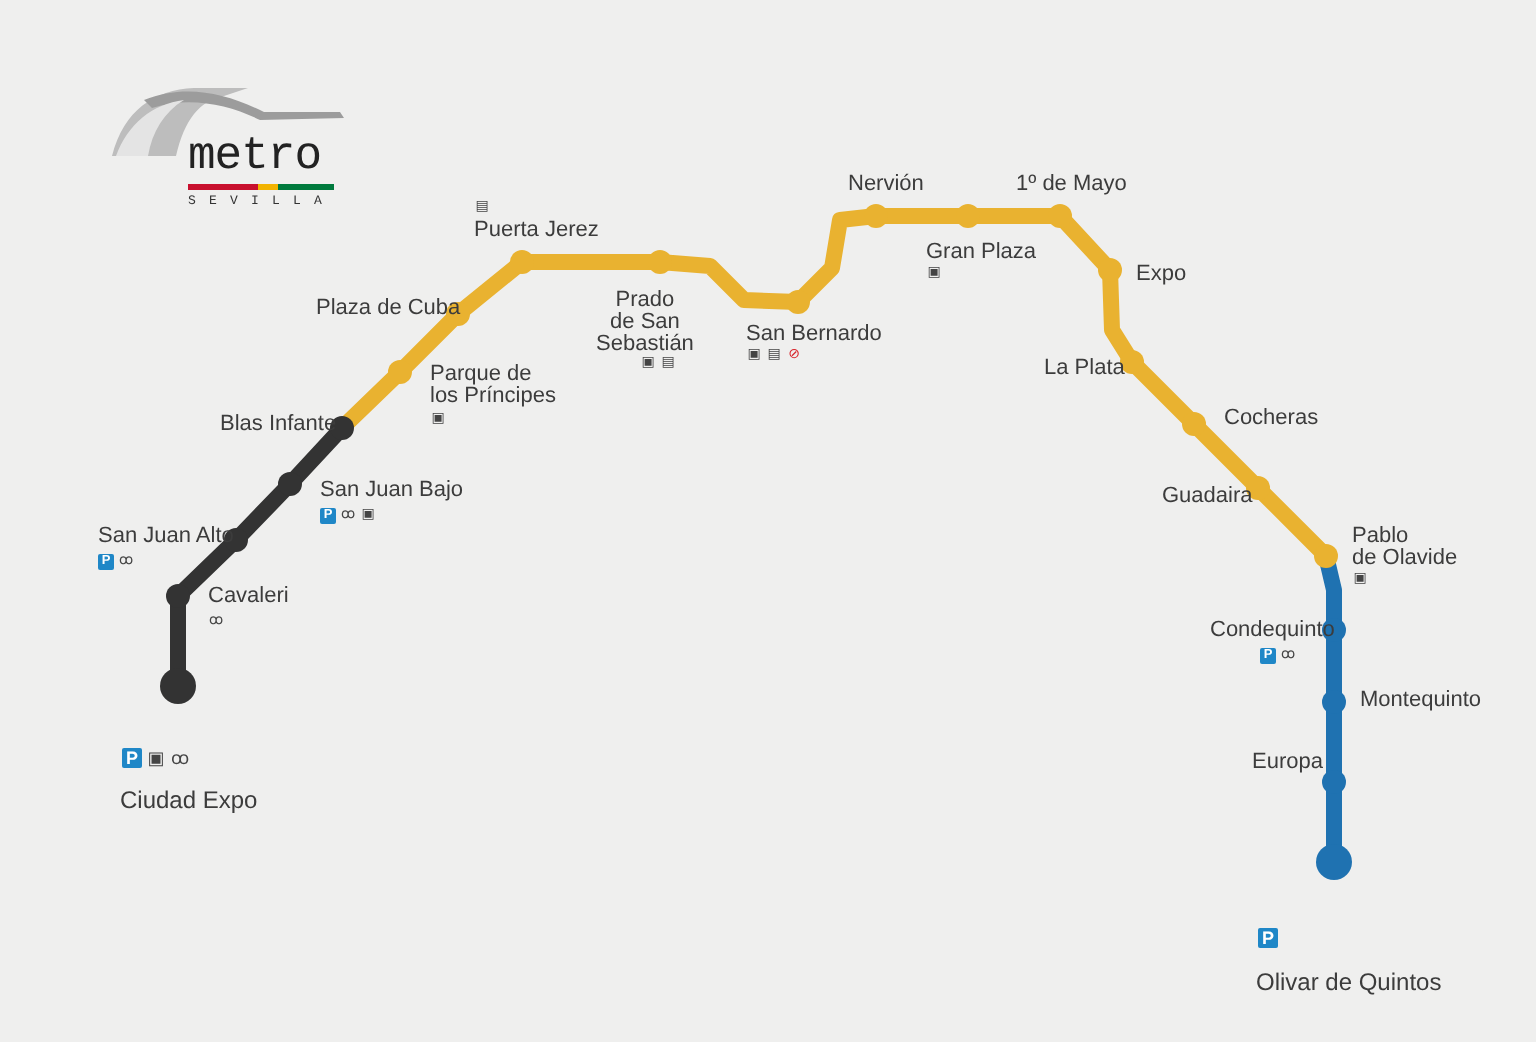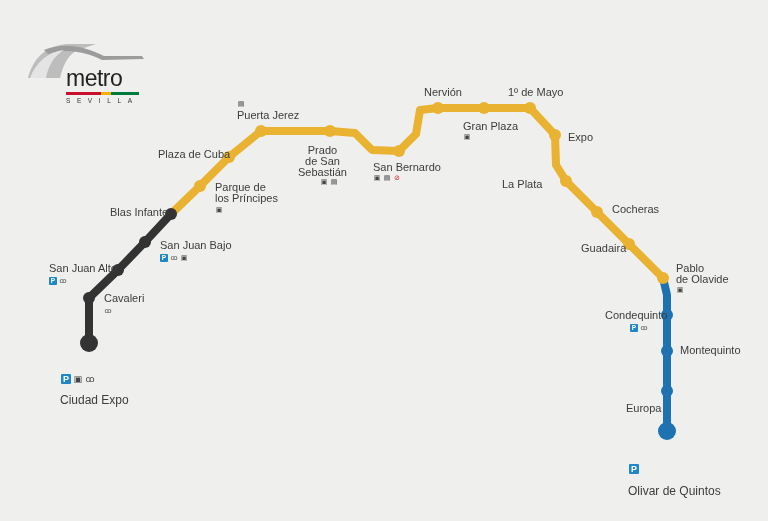--- a/index.html
+++ b/index.html
@@ -7,21 +7,21 @@
          font-family:"Liberation Sans", sans-serif; color:#3a3a3a; }
   #map { position:absolute; left:0; top:0; }
   .lbl { position:absolute; font-size:11px; line-height:11px; color:#3c3c3c; white-space:nowrap; }
   .lbl.big { font-size:12px; line-height:14px;margin-top:36px; }
   .icons { position:absolute; display:flex; gap:2px; align-items:center; }
   .ic { display:inline-block; width:8px; height:8px; font-size:7px; line-height:8px; text-align:center; }
   .ic.p { background:#1f87c7; color:#fff; font-weight:bold; border-radius:1px; font-size:6.5px; }
   .ic.bus, .ic.train, .ic.bike { color:#444; }
   .ic.noparking { color:#d8232a; }
   .big-icons .ic { width:10px; height:10px; font-size:9px; line-height:10px; }
-  .logo { position:absolute; left:24px; top:40px; width:125px; height:65px; }
+  .logo { position:absolute; left:52px; top:40px; width:125px; height:65px;font-family:Liberation Mono, monospace; }
   .logo-text { position:absolute; left:42px; top:25px; font-size:23px; color:#222; letter-spacing:-0.5px; }
   .logo-bar { position:absolute; left:42px; top:52px; height:3px; width:73px; display:flex; }
   .logo-sub { position:absolute; left:42px; top:57px; font-size:6.5px; letter-spacing:6.6px; color:#333; }
 </style>
 </head>
 <body>
 
 <svg id="map" width="768" height="521">
     <polyline points="89,343 89,298 118,270 145,242 171,214" fill="none" stroke="#333333" stroke-width="8" stroke-linejoin="round" stroke-linecap="butt"></polyline>
     <polyline points="171,214 200,186 229,157 261,131 330,131 355,133 372,150 399,151 416,134 420,110 438,108 484,108 530,108 555,135 556,165 566,181 597,212 629,244 663,278" fill="none" stroke="#e9b230" stroke-width="8" stroke-linejoin="round" stroke-linecap="butt"></polyline>
@@ -108,31 +108,31 @@
       <span class="ic train">▤</span>
       <span class="ic noparking">⊘</span>
     </div>
     <div class="lbl" style="left: 424px; top: 87px;">Nervión</div>
     <div class="lbl" style="left: 463px; top: 121px; text-align: center;">Gran Plaza</div>
     <div class="icons" style="left: 463px; top: 133px;">
       <span class="ic bus">▣</span>
     </div>
     <div class="lbl" style="left: 508px; top: 87px;">1º de Mayo</div>
     <div class="lbl" style="left: 568px; top: 132px;">Expo</div>
-    <div class="lbl" style="left: 502px; top: 179px;">La Plata</div>
+    <div class="lbl" style="left: 522px; top: 179px;">La Plata</div>
     <div class="lbl" style="left: 612px; top: 204px;">Cocheras</div>
     <div class="lbl" style="left: 581px; top: 243px;">Guadaira</div>
     <div class="lbl" style="left: 676px; top: 263px;">Pablo<br>de Olavide</div>
     <div class="icons" style="left: 676px; top: 286px;">
       <span class="ic bus">▣</span>
     </div>
     <div class="lbl" style="left: 605px; top: 310px;">Condequinto</div>
     <div class="icons" style="left: 630px; top: 324px;">
       <span class="ic p">P</span>
       <span class="ic bike">ꝏ</span>
     </div>
     <div class="lbl" style="left: 680px; top: 345px;">Montequinto</div>
-    <div class="lbl" style="left: 626px; top: 403px;">Europa</div>
+    <div class="lbl" style="left: 626px; top: 376px;">Europa</div>
     <div class="lbl big" style="left: 628px; top: 448px;">Olivar de Quintos</div>
     <div class="icons big-icons" style="left: 629px; top: 464px;">
       <span class="ic p">P</span>
     </div>
   </div>
 
 </body></html>

